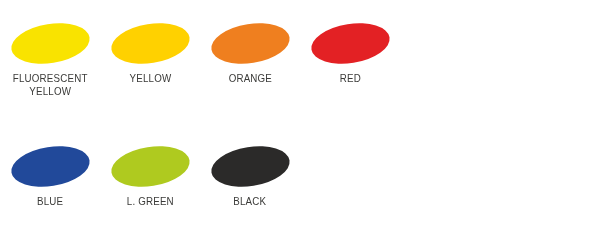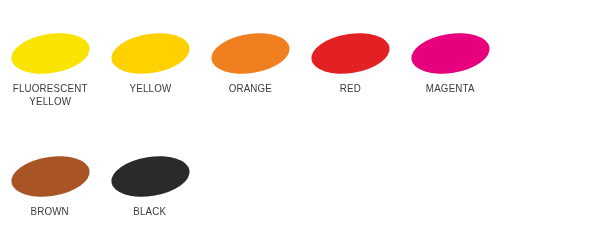--- a/index.html
+++ b/index.html
@@ -19,21 +19,21 @@
     position: relative;
     background: #ffffff;
     box-sizing: border-box;
   }
   .swatch-row {
     display: flex;
     width: 600px;
     height: 111px;
     align-items: flex-start;
   }
-  .swatch-row.row-top { padding-top: 34px; }
+  .swatch-row.row-top { padding-top: 24px; }
   .swatch-row.row-bottom { padding-top: 12px; }
 
   .swatch-cell {
     width: 100px;
     display: flex;
     flex-direction: column;
     align-items: center;
     position: relative;
   }
   .swatch-ellipse {
@@ -73,30 +73,30 @@
       <div class="swatch-label" style="color: rgb(58, 58, 56);">YELLOW</div>
     </div>
     <div class="swatch-cell">
       <div class="swatch-ellipse" style="background-color: rgb(239, 127, 31);"></div>
       <div class="swatch-label" style="color: rgb(58, 58, 56);">ORANGE</div>
     </div>
     <div class="swatch-cell">
       <div class="swatch-ellipse" style="background-color: rgb(227, 33, 36);"></div>
       <div class="swatch-label" style="color: rgb(58, 58, 56);">RED</div>
     </div>
-    <div class="swatch-cell">
-      <div class="swatch-ellipse" style="background-color: rgb(230, 0, 126);"></div>
-      <div class="swatch-label" style="color: rgb(58, 58, 56);">MAGENTA</div>
-    </div>
   </div>
 
   <div class="swatch-row row-bottom">
     <div class="swatch-cell">
-      <div class="swatch-ellipse" style="background-color: rgb(168, 84, 37);"></div>
-      <div class="swatch-label" style="color: rgb(58, 58, 56);">BROWN</div>
+      <div class="swatch-ellipse" style="background-color: rgb(33, 73, 154);"></div>
+      <div class="swatch-label" style="color: rgb(58, 58, 56);">BLUE</div>
+    </div>
+    <div class="swatch-cell">
+      <div class="swatch-ellipse" style="background-color: rgb(175, 202, 31);"></div>
+      <div class="swatch-label" style="color: rgb(58, 58, 56);">L. GREEN</div>
     </div>
     <div class="swatch-cell">
       <div class="swatch-ellipse" style="background-color: rgb(43, 42, 41);"></div>
       <div class="swatch-label" style="color: rgb(58, 58, 56);">BLACK</div>
     </div>
   </div>
 
 </div>
 
 </body></html>

